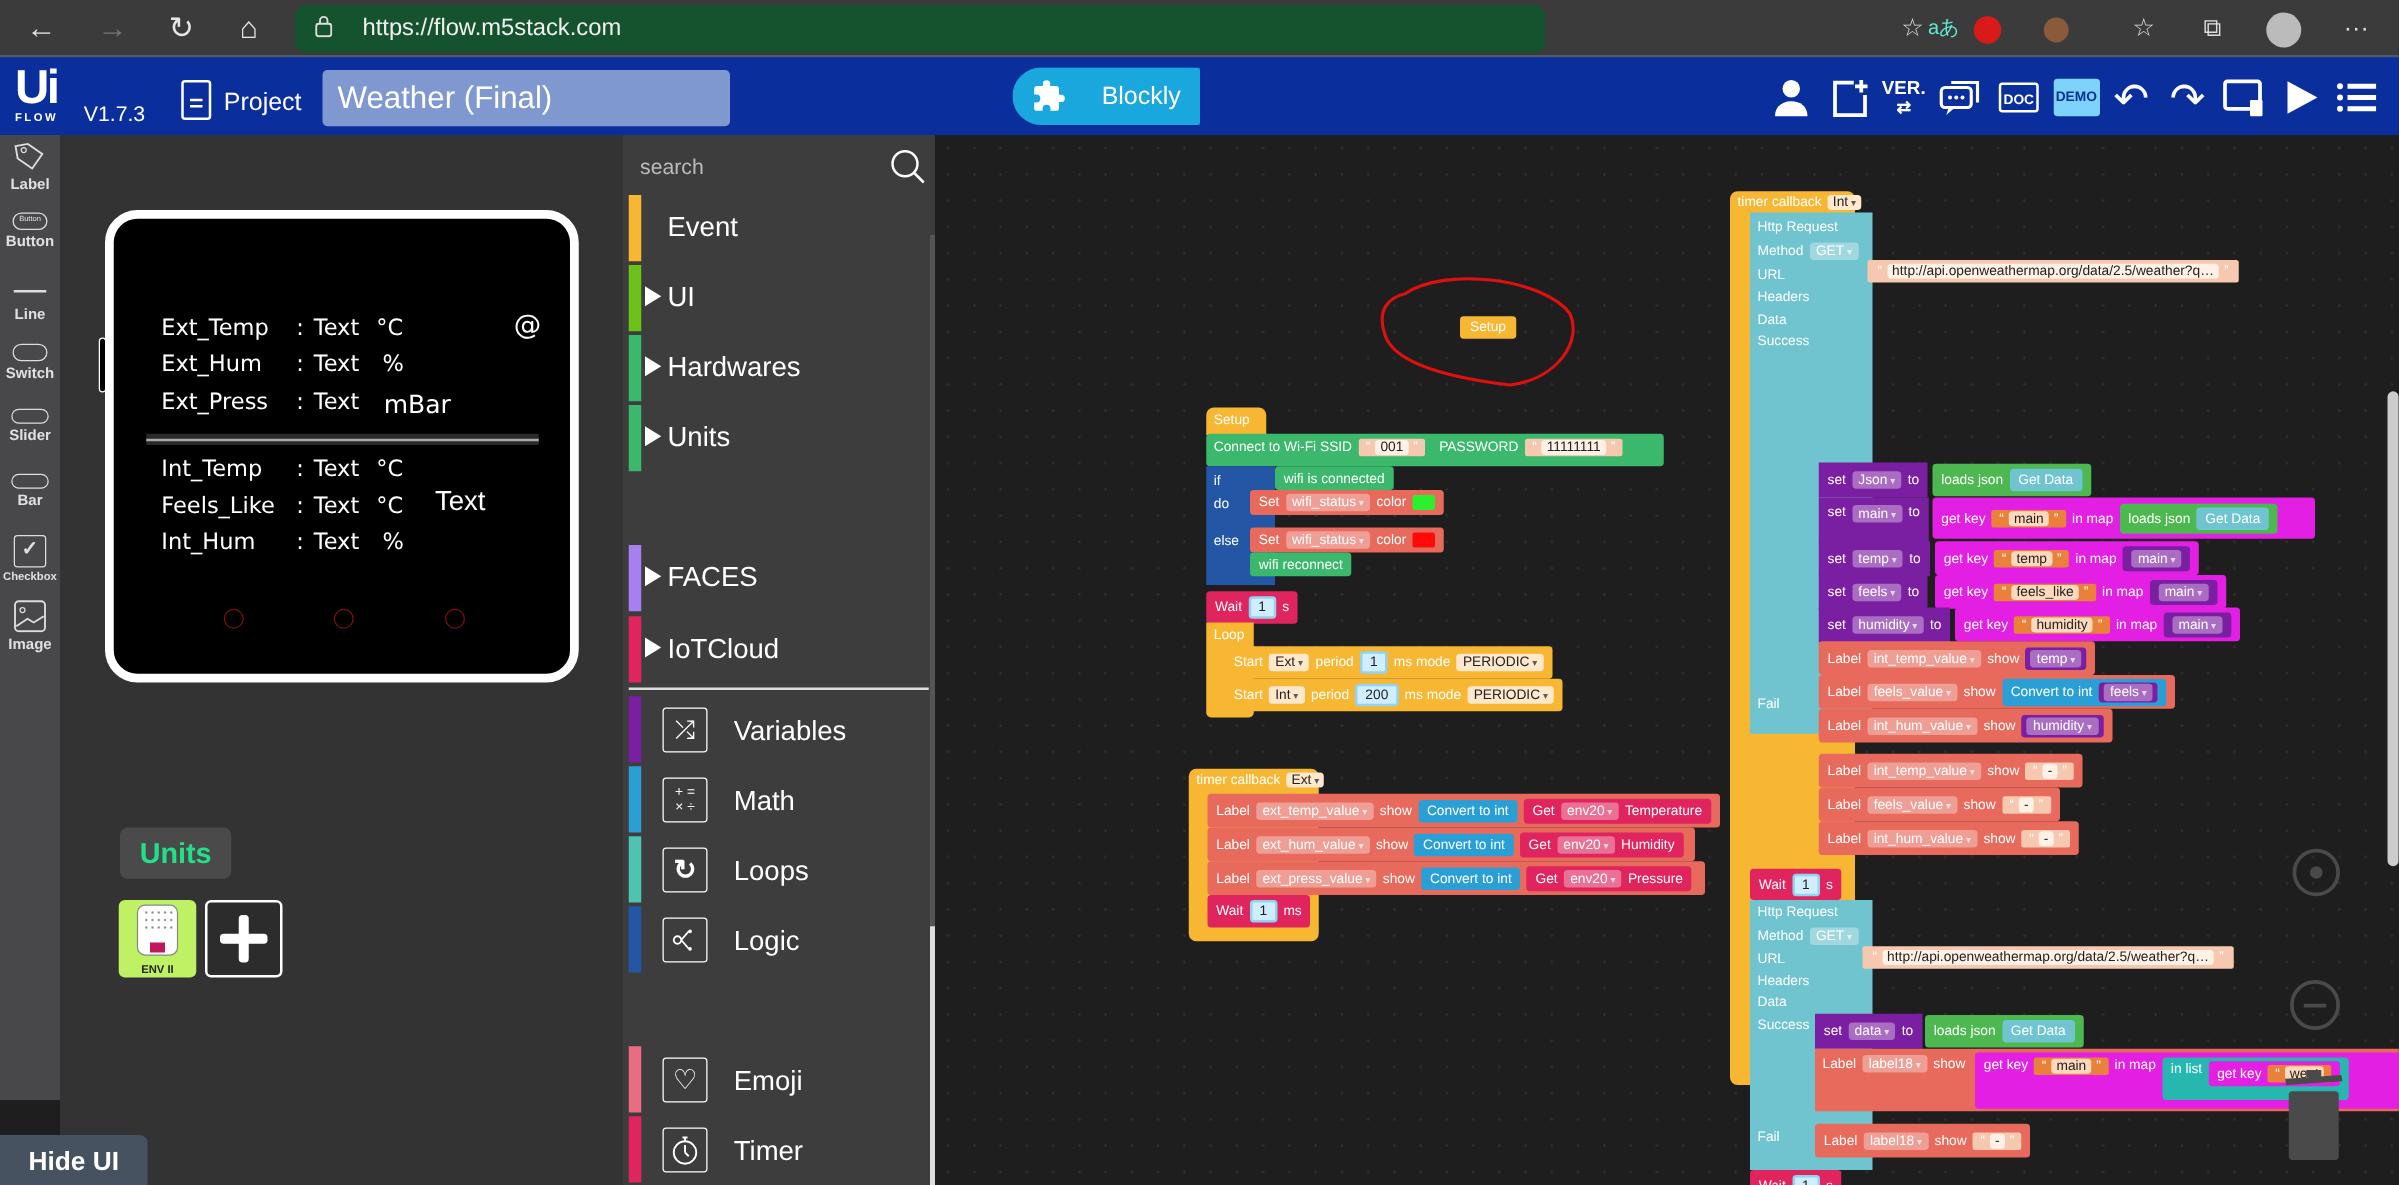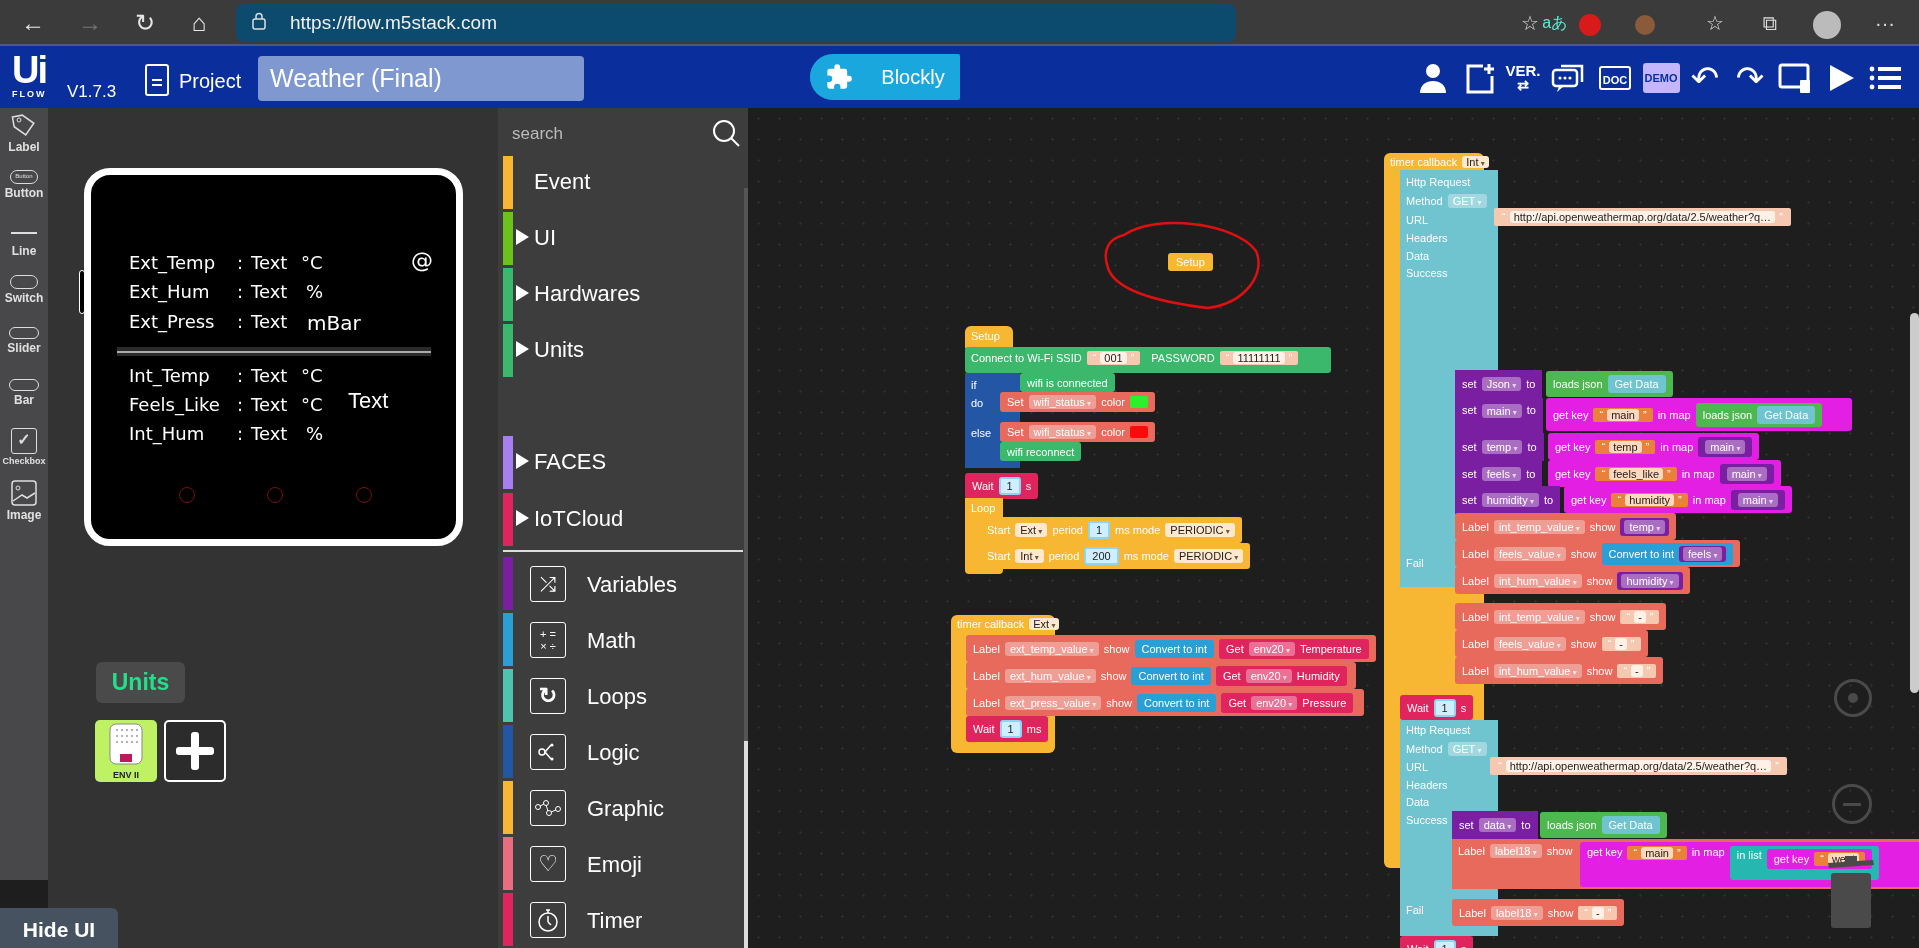--- a/index.html
+++ b/index.html
@@ -1,20 +1,20 @@
 <!DOCTYPE html>
 <html><head>
 <meta charset="utf-8">
 <style>
 *{box-sizing:border-box;margin:0;padding:0}
 html,body{width:1919px;height:948px;overflow:hidden;background:#1e1e1e;font-family:"Liberation Sans",sans-serif}
 
 #chrome{position:absolute;left:0;top:0;width:1919px;height:46px;background:#3b3b3b;border-bottom:2px solid #4a5a78}
 .nav-btn{position:absolute;top:8px;width:30px;height:30px;color:#e6e6e6;font-size:24px;line-height:30px;text-align:center}
-#urlbar{position:absolute;left:236px;top:4px;width:1000px;height:38px;background:#0c4a6e;border-radius:8px}
+#urlbar{position:absolute;left:236px;top:4px;width:1000px;height:38px;background:#14532d;border-radius:8px}
 #urlbar .lock{position:absolute;left:16px;top:8px;width:14px;height:18px}
 #urlbar .url{position:absolute;left:54px;top:8px;color:#f0f0f0;font-size:19px}
 .ext-ic{position:absolute;top:8px;width:30px;height:30px;color:#ddd;font-size:20px;text-align:center;line-height:30px}
 
 #hdr{position:absolute;left:0;top:46px;width:1919px;height:62px;background:#0a2f9c}
 #logo{position:absolute;left:12px;top:5px;width:44px;height:54px;color:#fff}
 #logo .ui{font:bold 38px/38px "Liberation Sans",sans-serif;letter-spacing:-2px}
 #logo .flow{font:bold 9px "Liberation Sans",sans-serif;letter-spacing:2px}
 #ver{position:absolute;left:67px;top:36px;color:#fff;font-size:17px}
 #proj{position:absolute;left:145px;top:18px;color:#fff;font-size:20px}
@@ -145,21 +145,21 @@
         <path d="M10 4h21v16" fill="none" stroke="#fff" stroke-width="2.5"></path>
         <circle cx="9" cy="16" r="1.6" fill="#fff"></circle>
         <circle cx="14" cy="16" r="1.6" fill="#fff"></circle>
         <circle cx="19" cy="16" r="1.6" fill="#fff"></circle>
       </svg>
     </div>
   <div class="tool" style="left:1597px">
       <span style="border:2px solid #fff;border-radius:3px;font-size:11px;font-weight:bold;padding:6px 2px 2px">DOC</span>
     </div>
   <div class="tool" style="left:1643px">
-      <span style="background:#c4b5fd;color:#0a2f9c;border-radius:3px;font-size:11px;font-weight:bold;padding:9px 2px">DEMO</span>
+      <span style="background:#7dd3fc;color:#0a2f9c;border-radius:3px;font-size:11px;font-weight:bold;padding:9px 2px">DEMO</span>
     </div>
   <div class="tool" style="left:1687px;font-size:34px">↶</div>
   <div class="tool" style="left:1732px;font-size:34px">↷</div>
   <div class="tool" style="left:1777px">
       <svg width="34" height="32" viewBox="0 0 34 32">
         <rect x="2" y="3" width="28" height="22" rx="2" fill="none" stroke="#fff" stroke-width="3"></rect>
         <rect x="22" y="18" width="10" height="13" rx="1" fill="#fff"></rect>
       </svg>
     </div>
   <div class="tool" style="left:1823px">
@@ -338,33 +338,20 @@
       <div class="ibox">
         <svg width="24" height="24" viewBox="0 0 24 24">
           <circle cx="6" cy="12" r="3" fill="none" stroke="#fff" stroke-width="1.5"></circle>
           <path d="M9 12l6-7M9 12l6 7" stroke="#fff" stroke-width="1.5"></path>
           <circle cx="16" cy="5" r="1.5" fill="#fff"></circle>
           <circle cx="16" cy="19" r="1.5" fill="#fff"></circle>
         </svg>
       </div>
       <span class="txt">Logic</span>
     </div>
-  <div class="cat2" style="top:673px">
-      <div class="bar" style="background:#f7b733"></div>
-      <div class="ibox">
-        <svg width="26" height="20" viewBox="0 0 26 20">
-          <circle cx="3" cy="9" r="2.5" fill="none" stroke="#fff"></circle>
-          <circle cx="11" cy="5" r="2.5" fill="none" stroke="#fff"></circle>
-          <circle cx="14" cy="15" r="2.5" fill="none" stroke="#fff"></circle>
-          <circle cx="23" cy="11" r="2.5" fill="none" stroke="#fff"></circle>
-          <path d="M5 8l4-2M11 7l2 6M16 14l5-2" stroke="#fff"></path>
-        </svg>
-      </div>
-      <span class="txt">Graphic</span>
-    </div>
   <div class="cat2" style="top:729px">
       <div class="bar" style="background:#e86d80"></div>
       <div class="ibox">
         <span style="color:#fff;font-size:22px">♡</span>
       </div>
       <span class="txt">Emoji</span>
     </div>
   <div class="cat2" style="top:785px">
       <div class="bar" style="background:#e0245e"></div>
       <div class="ibox">

